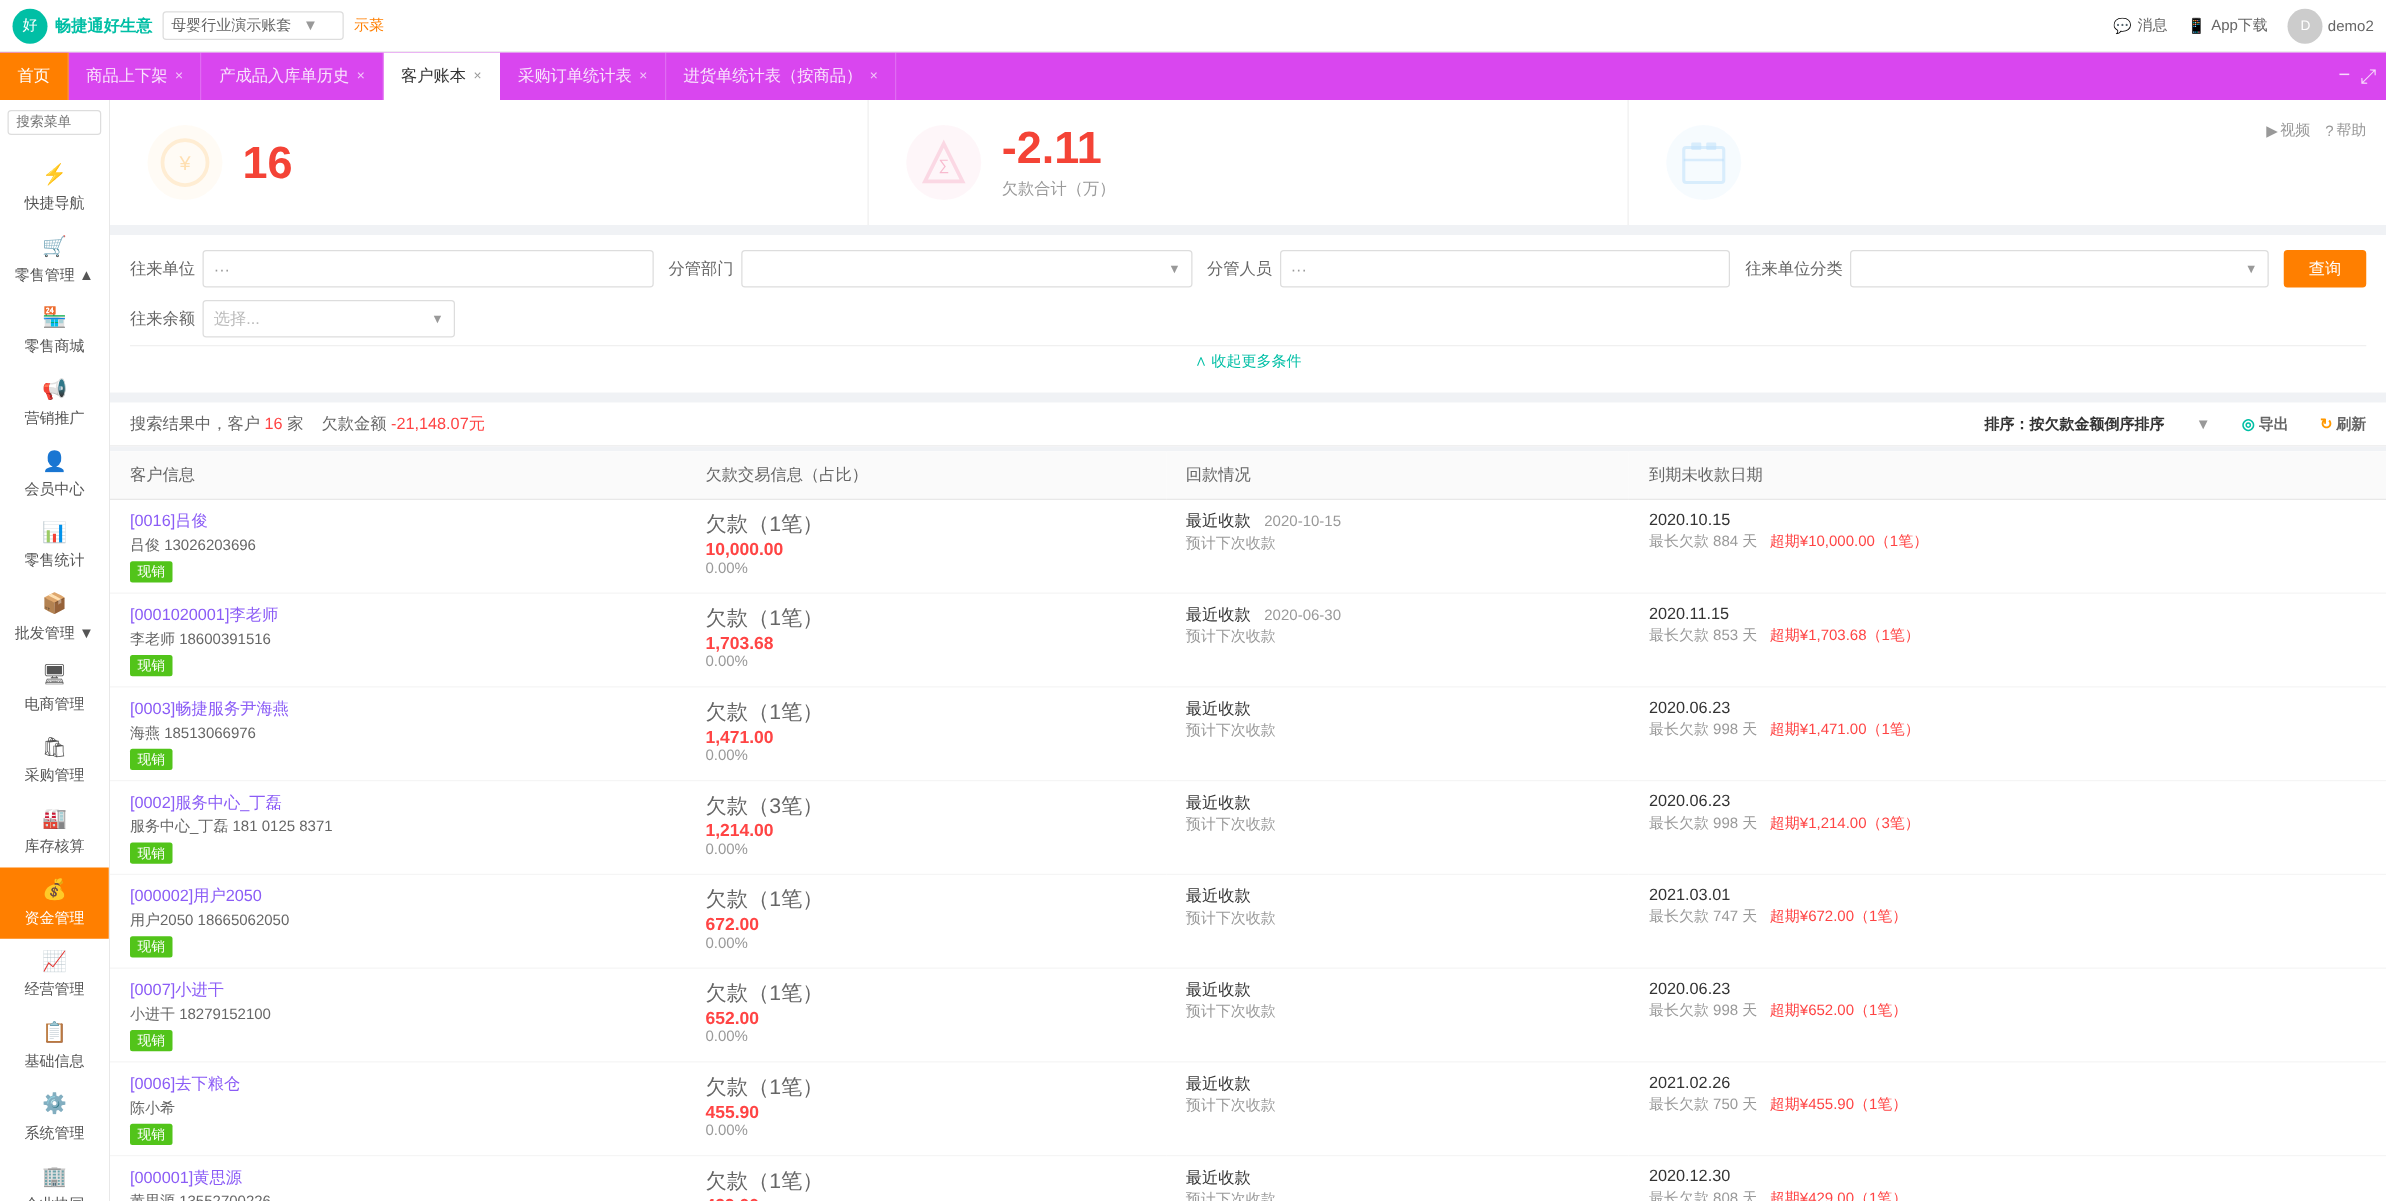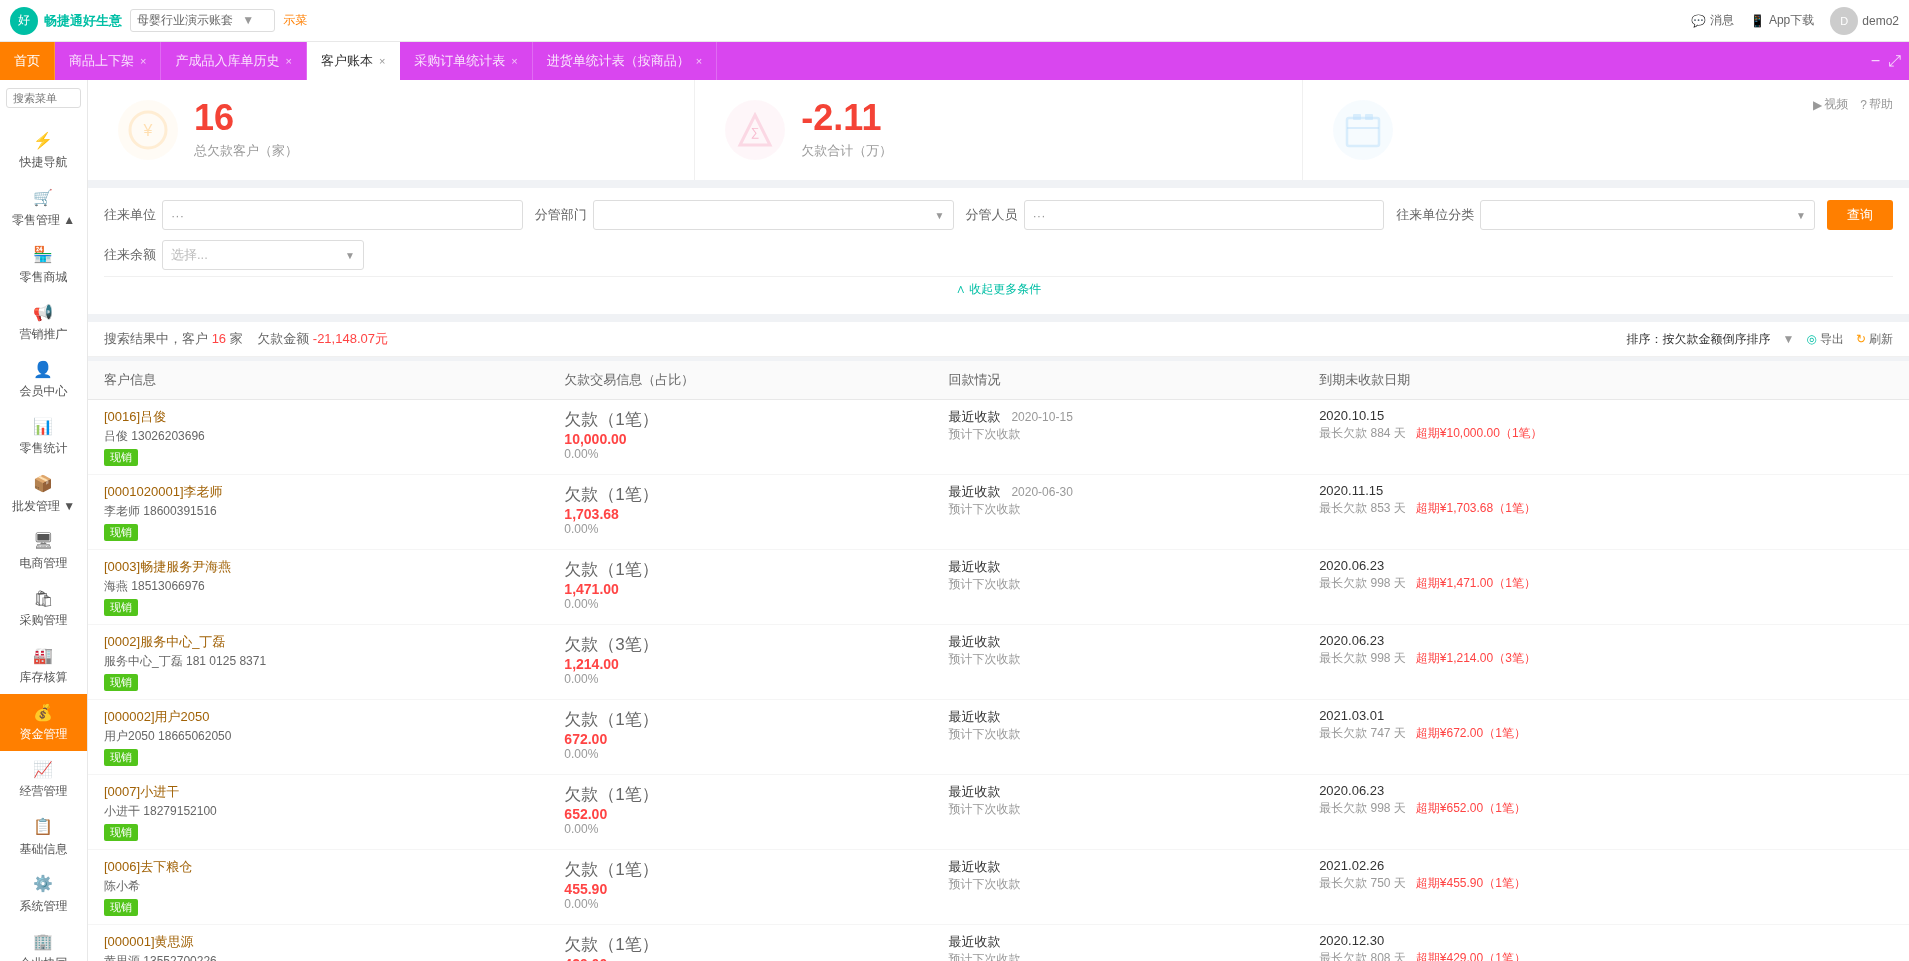--- a/index.html
+++ b/index.html
@@ -67,31 +67,31 @@
     .filter-input .dots { color: #999; }
     .filter-input .arrow { color: #999; font-size: 10px; }
     .filter-row2 { display: flex; align-items: center; gap: 12px; }
     .btn-query { background: #ff7f00; color: white; border: none; padding: 6px 20px; border-radius: 3px; cursor: pointer; font-size: 13px; }
     .collapse-row { text-align: center; padding: 4px 0; color: #00bfa5; font-size: 12px; cursor: pointer; border-top: 1px solid #f0f0f0; margin-top: 6px; }
 
     
     .result-bar { background: #fff; padding: 8px 16px; display: flex; align-items: center; justify-content: space-between; margin-bottom: 4px; border-bottom: 1px solid #f0f0f0; }
     .result-info { font-size: 13px; color: #666; }
     .result-info span.highlight { color: #ff4444; }
-    .result-actions { display: flex; align-items: center; gap: 12px; font-size: 12px; color: #666; }
+    .result-actions { display: flex; align-items: center; gap: 25px; font-size: 12px; color: #666; font-weight: bold; }
     .result-actions .sort-label { color: #333; }
     .result-actions .action-btn { display: flex; align-items: center; gap: 3px; cursor: pointer; color: #666; }
     .result-actions .action-btn .icon { color: #00bfa5; }
     .result-actions .action-btn .icon2 { color: #ff9800; }
 
     
     .data-table { background: #fff; width: 100%; border-collapse: collapse; }
     .data-table th { background: #fafafa; padding: 10px 16px; text-align: left; font-size: 13px; color: #666; border-bottom: 1px solid #e8e8e8; font-weight: normal; }
     .data-table td { padding: 8px 16px; border-bottom: 1px solid #f5f5f5; vertical-align: top; font-size: 13px; }
-    .customer-name { color: #a16207; cursor: pointer; font-size: 13px; }
+    .customer-name { color: #8b5cf6; cursor: pointer; font-size: 13px; }
     .customer-contact { color: #666; font-size: 12px; margin-top: 2px; }
     .customer-badge { display: inline-block; background: #52c41a; color: #fff; font-size: 11px; padding: 1px 6px; border-radius: 2px; margin-top: 4px; }
     .debt-amount { color: #ff4444; font-size: 14px; font-weight: bold; }
     .debt-count { color: #666; font-size: 17px; }
     .debt-percent { color: #999; font-size: 12px; }
     .recent-date { font-size: 12px; color: #999; }
     .next-collect { font-size: 12px; color: #999; }
     .due-date { color: #333; font-size: 13px; }
     .overdue-info { color: #999; font-size: 12px; margin-top: 2px; }
     .overdue-link { color: #ff4444; cursor: pointer; }
@@ -238,21 +238,20 @@
     <div class="stats-row">
       <div class="stat-card">
         <div class="stat-icon orange">
           <svg width="40" height="40" viewBox="0 0 40 40">
               <circle cx="20" cy="20" r="18" fill="none" stroke="#ff9800" stroke-width="3" opacity="0.5"></circle>
               <text x="20" y="26" text-anchor="middle" font-size="16" fill="#ff9800">¥</text>
             </svg>
         </div>
         <div class="stat-info">
           <div class="stat-number red">16</div>
-          <div class="stat-label">总欠款客户（家）</div>
         </div>
       </div>
       <div class="stat-card">
         <div class="stat-icon pink">
           <svg width="40" height="40" viewBox="0 0 40 40">
               <polygon points="20,5 35,35 5,35" fill="none" stroke="#e91e63" stroke-width="3" opacity="0.5"></polygon>
               <text x="20" y="26" text-anchor="middle" font-size="12" fill="#e91e63">∑</text>
             </svg>
         </div>
         <div class="stat-info">

